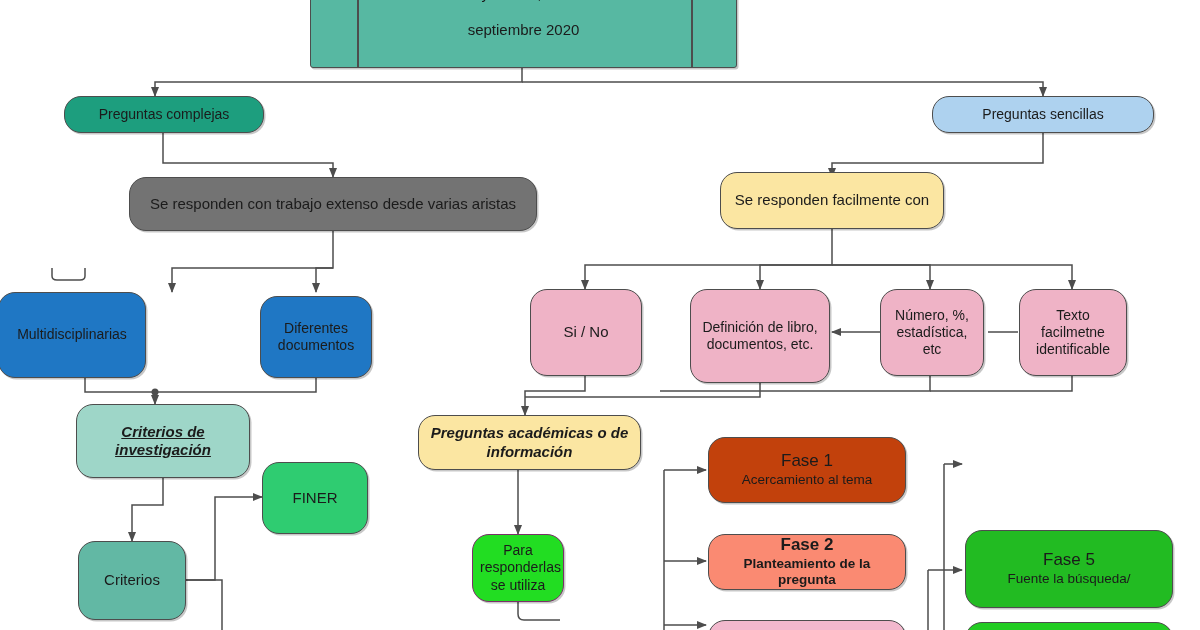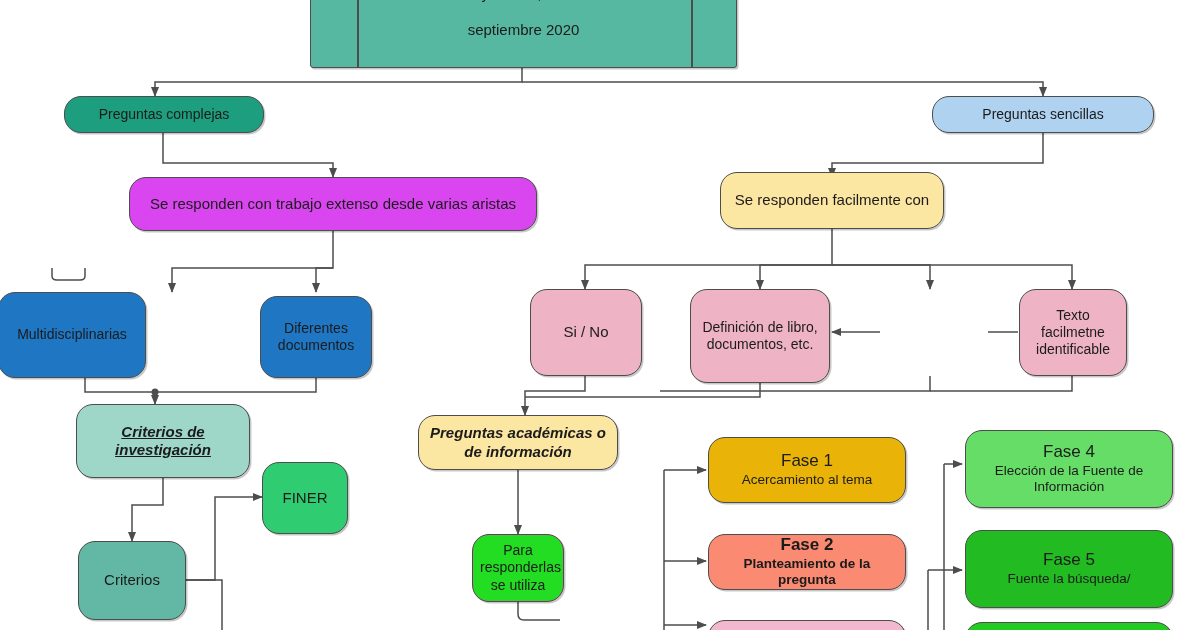--- a/index.html
+++ b/index.html
@@ -108,21 +108,21 @@
   <div style="position:absolute; left:691px; top:-44px; width:1.6px; height:112px; background:#4d4d4d; z-index:3;"></div>
 
   <div class="node f14" style="left:64px; top:96px; width:200px; height:37px; background:#1d9e7e;">
     <span>Preguntas complejas</span>
   </div>
 
   <div class="node f14" style="left:932px; top:96px; width:222px; height:37px; background:#aed2ef;">
     <span>Preguntas sencillas</span>
   </div>
 
-  <div class="node f15" style="left:129px; top:177px; width:408px; height:54px; background:#d946ef;">
+  <div class="node f15" style="left:129px; top:177px; width:408px; height:54px; background:#737373;">
     <span>Se responden con trabajo extenso desde varias aristas</span>
   </div>
 
   <div class="node f15" style="left:720px; top:172px; width:224px; height:57px; background:#fbe6a2;">
     <span>Se responden facilmente con</span>
   </div>
 
   <div class="node f14" style="left:-2px; top:292px; width:148px; height:86px; background:#1f77c4;">
     <span>Multidisciplinarias</span>
   </div>
@@ -132,69 +132,66 @@
   </div>
 
   <div class="node f15" style="left:530px; top:289px; width:112px; height:87px; background:#efb3c6;">
     <span>Si / No</span>
   </div>
 
   <div class="node f14" style="left:690px; top:289px; width:140px; height:94px; background:#efb3c6;">
     <span>Definición de libro, documentos, etc.</span>
   </div>
 
+  <div class="node f14" style="left:880px; top:289px; width:104px; height:87px; background:#efb3c6;">
+    <span>Número, %, estadística, etc</span>
+  </div>
 
   <div class="node f14" style="left:1019px; top:289px; width:108px; height:87px; background:#efb3c6;">
     <span>Texto facilmetne identificable</span>
   </div>
 
   <div class="node f15" style="left:76px; top:404px; width:174px; height:74px; background:#9ed6c8;">
     <span class="biu">Criterios de investigación</span>
   </div>
 
-  <div class="node f15" style="left:418px; top:415px; width:200px; height:55px; background:#fbe6a2;">
+  <div class="node f15" style="left:418px; top:415px; width:223px; height:55px; background:#fbe6a2;">
     <span class="bi">Preguntas académicas o de información</span>
   </div>
 
-  <div class="node f15" style="left:262px; top:462px; width:86px; height:72px; background:#2fcc71;">
+  <div class="node f15" style="left:262px; top:462px; width:106px; height:72px; background:#2fcc71;">
     <span>FINER</span>
   </div>
 
   <div class="node f15" style="left:78px; top:541px; width:108px; height:79px; background:#62b8a4;">
     <span>Criterios</span>
   </div>
 
   <div class="node f14" style="left:472px; top:534px; width:92px; height:68px; background:#22dd22; border-color:#7a2f6a;">
     <span>Para responderlas se utiliza</span>
   </div>
 
-  <div class="node" style="left:708px; top:437px; width:198px; height:66px; background:#eab308;">
+  <div class="node" style="left:708px; top:437px; width:198px; height:66px; background:#c2410c;">
     <span>
       <span class="fase-n">Fase 1</span>
       <span class="fase-d">Acercamiento al tema</span>
     </span>
   </div>
 
   <div class="node" style="left:708px; top:534px; width:198px; height:56px; background:#fa8a72;font-weight:bold;">
     <span>
       <span class="fase-n">Fase 2</span>
       <span class="fase-d">Planteamiento de la pregunta</span>
     </span>
   </div>
 
   <div class="node" style="left:708px; top:620px; width:198px; height:60px; background:#f2b8cd;">
     
   </div>
 
-  <div class="node" style="left:965px; top:430px; width:208px; height:78px; background:#66dd66;">
-    <span>
-      <span class="fase-n">Fase 4</span>
-      <span class="fase-d">Elección de la Fuente de Información</span>
-    </span>
-  </div>
 
   <div class="node" style="left:965px; top:530px; width:208px; height:78px; background:#22bb22;">
     <span>
       <span class="fase-n">Fase 5</span>
       <span class="fase-d"> Fuente la búsqueda/</span>
     </span>
   </div>
 
   <div class="node" style="left:965px; top:622px; width:208px; height:70px; background:#22cc22;">
     

